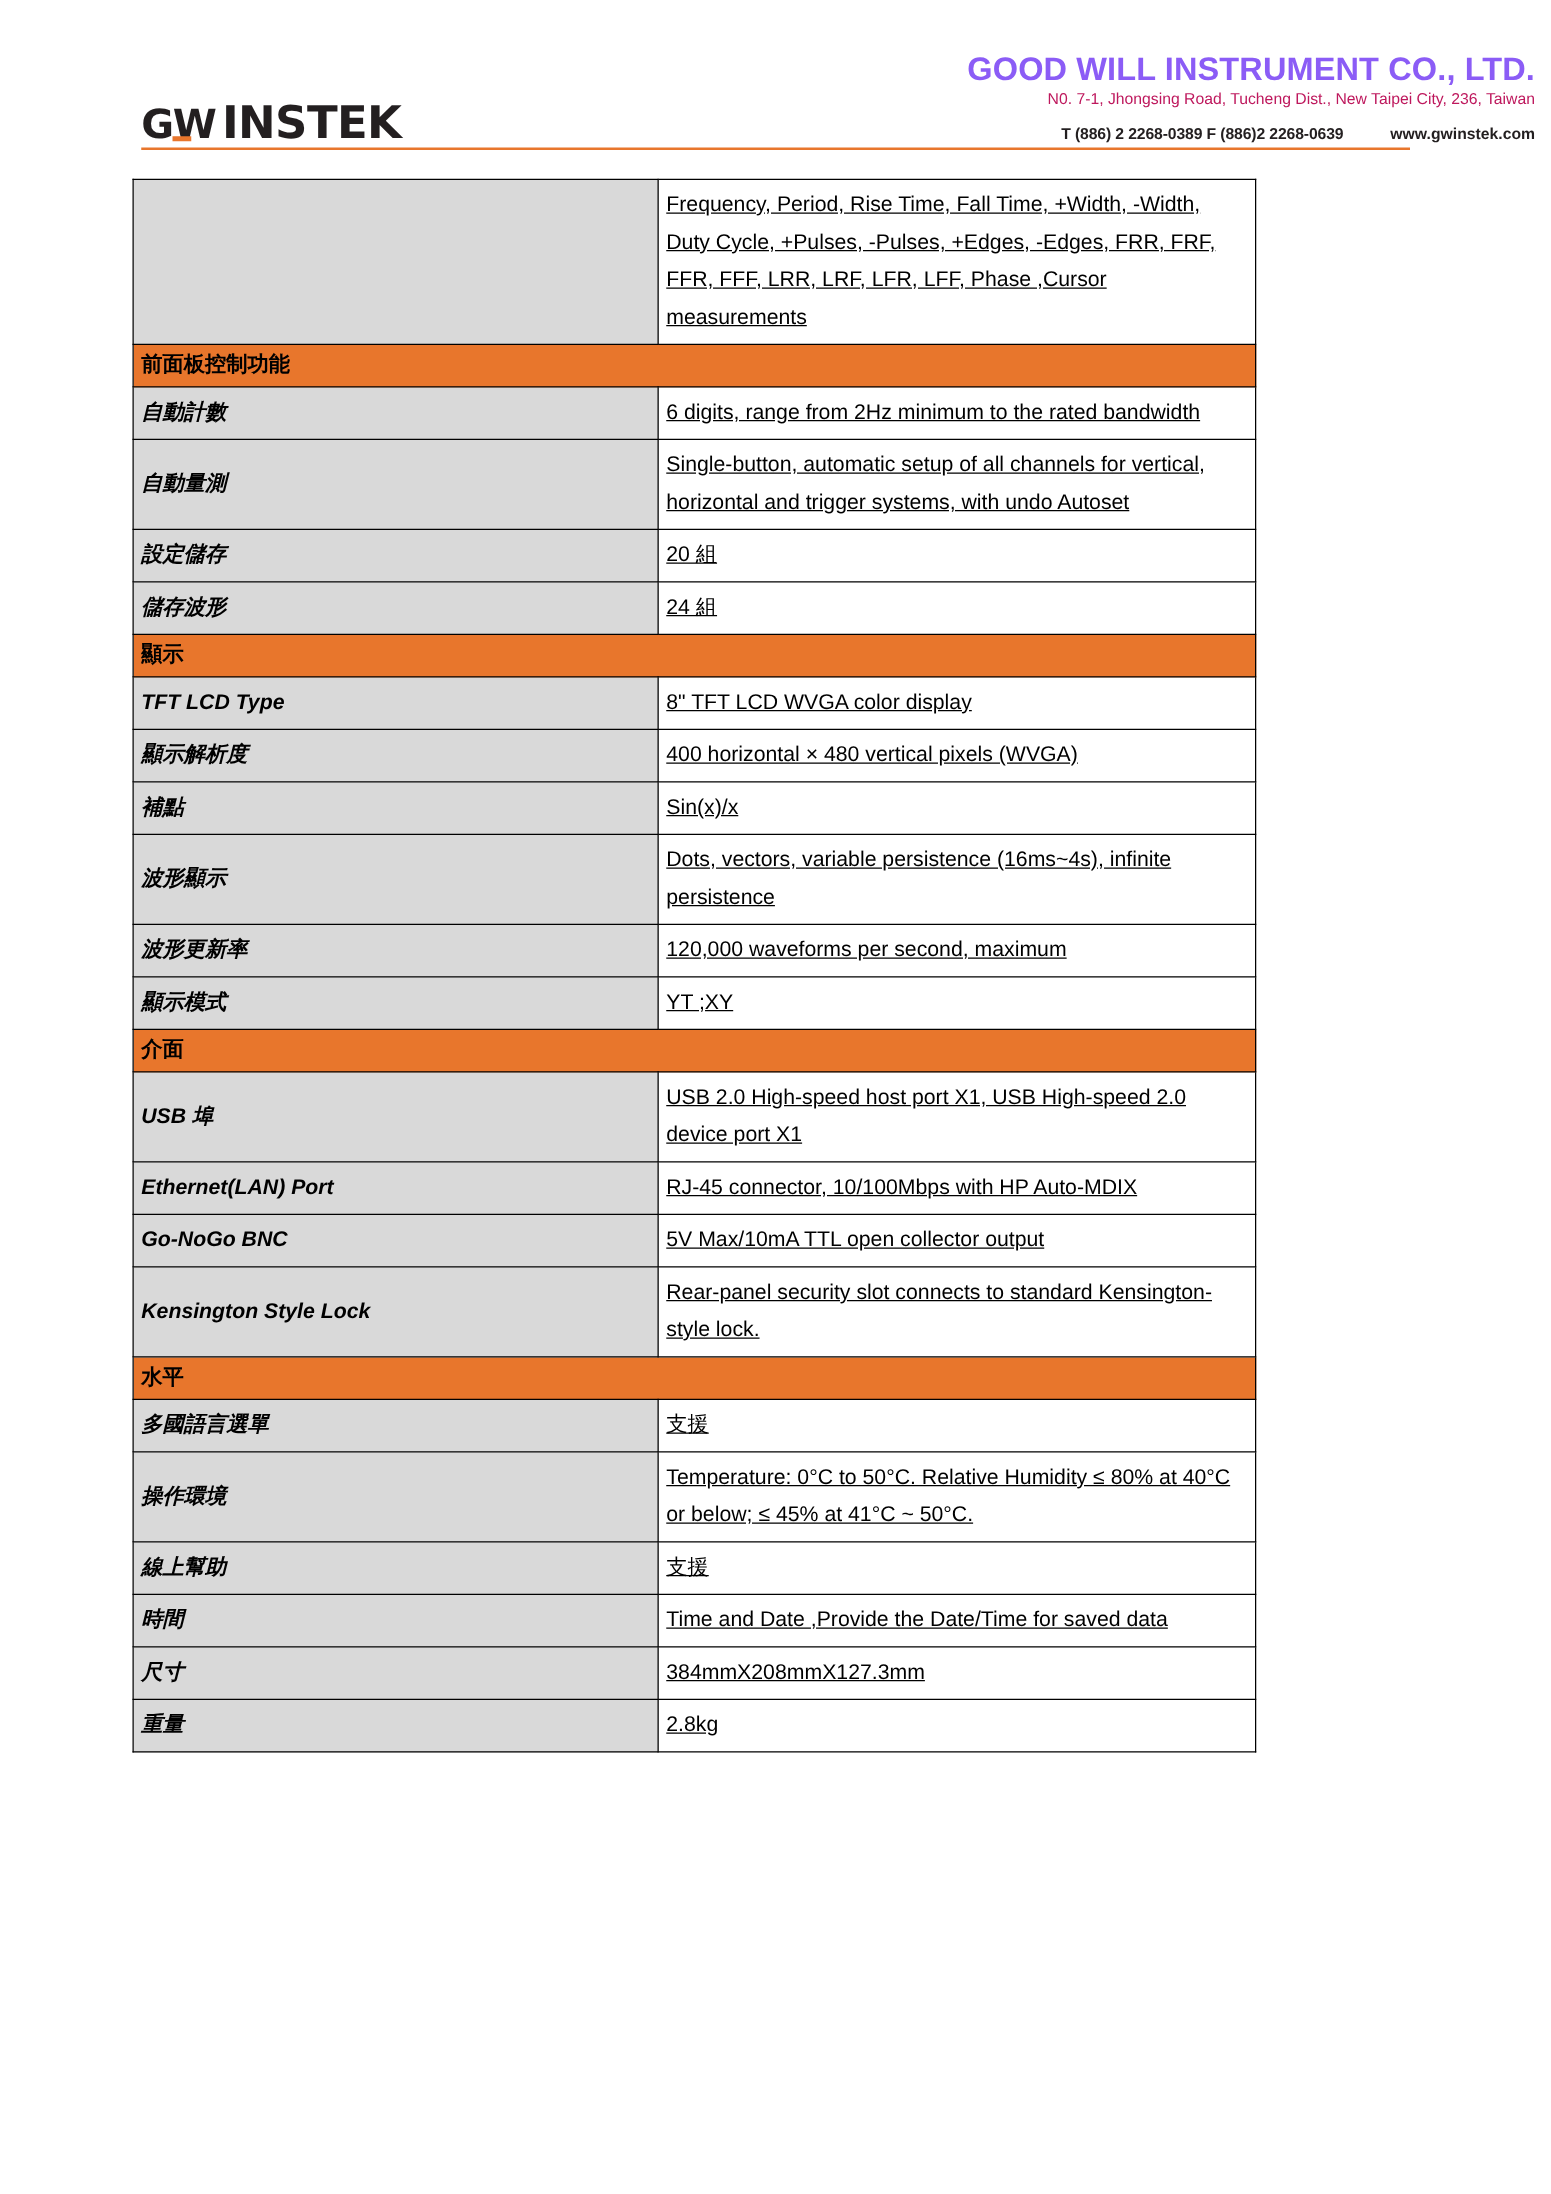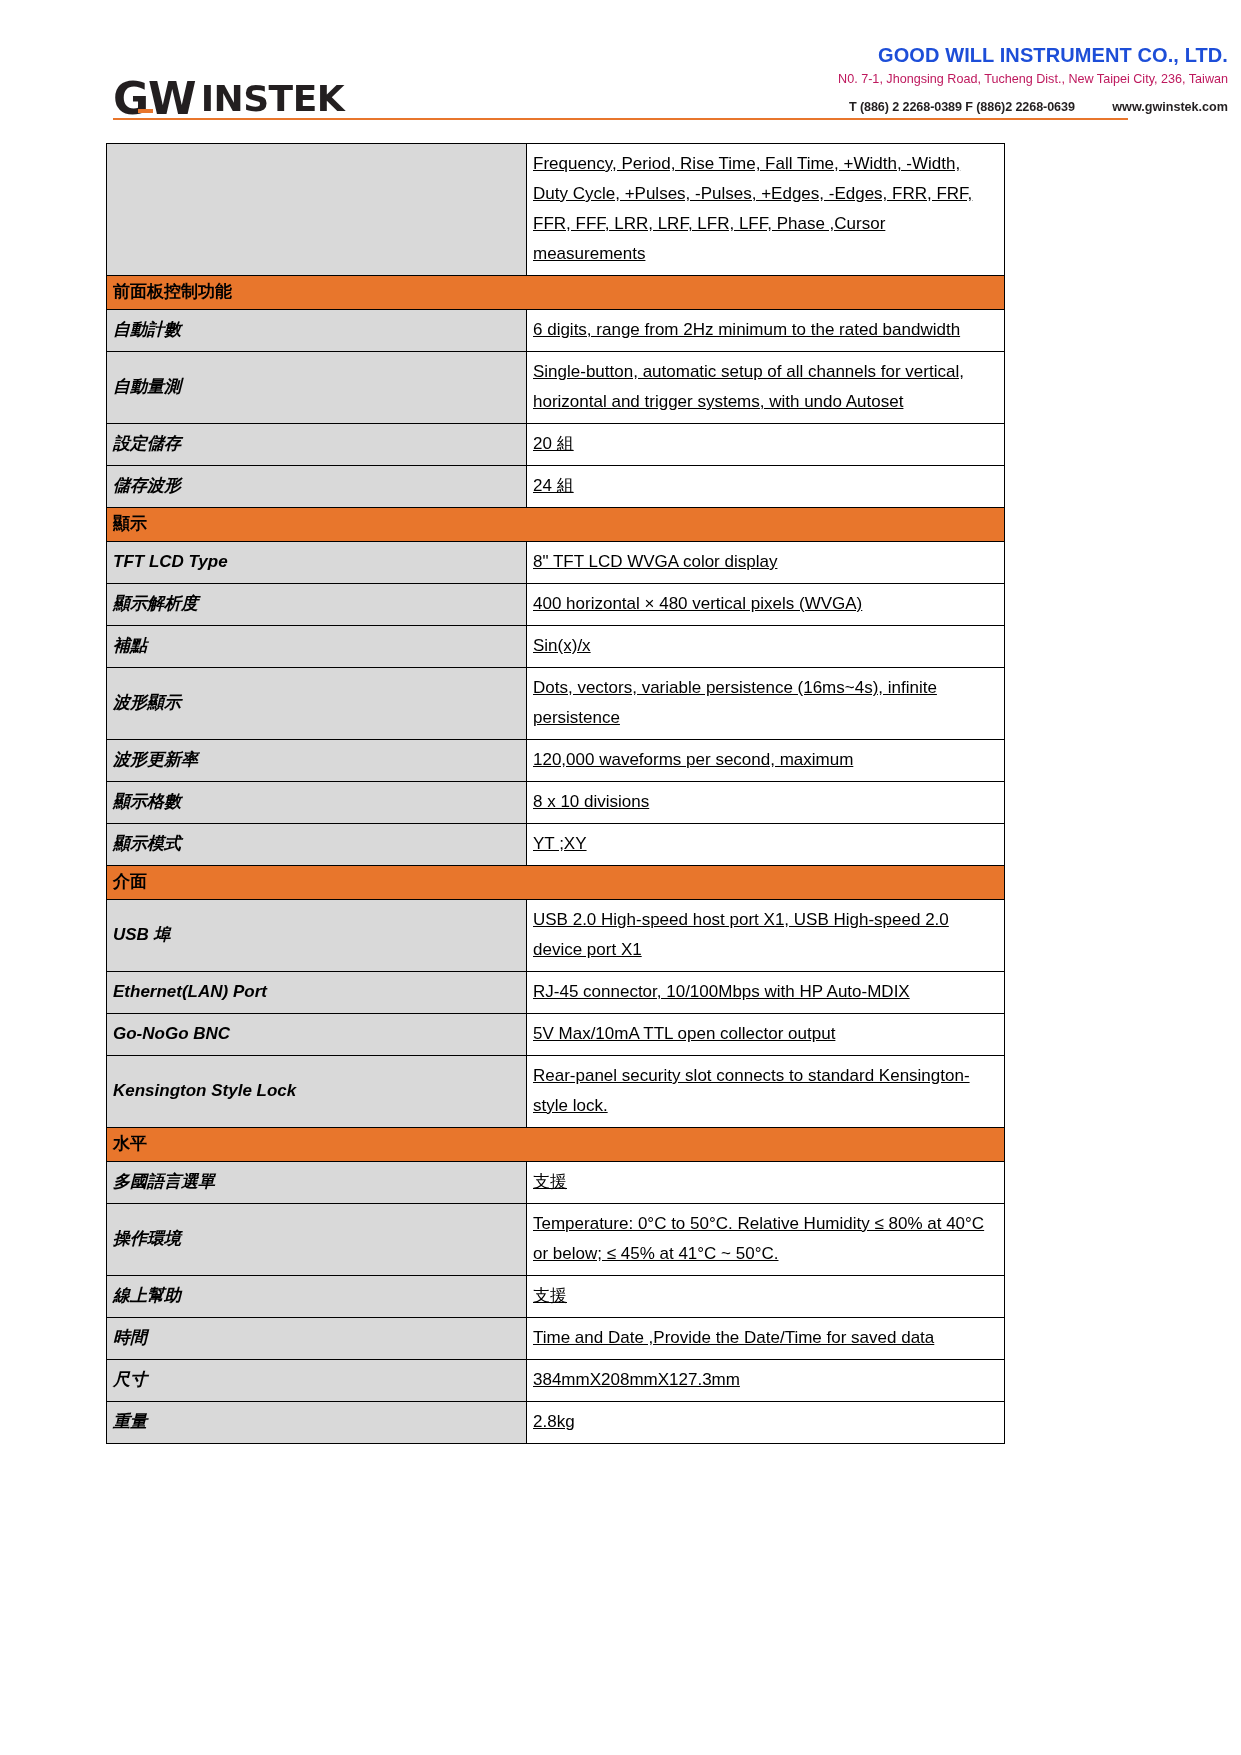--- a/index.html
+++ b/index.html
@@ -36,21 +36,21 @@
     position: absolute;
     left: 113px;
     top: 83px;
     display: flex;
     align-items: flex-end;
   }
   .logo-gw {
     position: relative;
     font-family: "DejaVu Sans", sans-serif;
     font-weight: bold;
-    font-size: 44px;
+    font-size: 32px;
     letter-spacing: -1px;
     line-height: 32px;
     color: #231f20;
   }
   .logo-gw .underbar {
     position: absolute;
     left: 25px;
     bottom: 2px;
     width: 15px;
     height: 4px;
@@ -69,23 +69,23 @@
   .company-block {
     position: absolute;
     right: 13px;
     top: 44px;
     text-align: right;
     width: 620px;
   }
   .company-name {
     font-family: "Liberation Sans", sans-serif;
     font-weight: bold;
-    font-size: 20px;
+    font-size: 26px;
     letter-spacing: 0.1px;
-    color: #1d4ed8;
+    color: #8b5cf6;
     line-height: 22px;
     white-space: nowrap;
   }
   .company-addr {
     font-family: "Liberation Sans", sans-serif;
     font-size: 12.6px;
     color: #be185d;
     line-height: 22px;
     white-space: nowrap;
     margin-top: 2px;
@@ -233,24 +233,20 @@
         </tr>
         <tr>
           <td class="label-cell">波形顯示</td>
           <td class="value-cell">Dots, vectors, variable persistence (16ms~4s), infinite persistence</td>
         </tr>
         <tr>
           <td class="label-cell">波形更新率</td>
           <td class="value-cell">120,000 waveforms per second, maximum</td>
         </tr>
         <tr>
-          <td class="label-cell">顯示格數</td>
-          <td class="value-cell">8 x 10 divisions</td>
-        </tr>
-        <tr>
           <td class="label-cell">顯示模式</td>
           <td class="value-cell">YT ;XY</td>
         </tr>
         <tr class="section-row">
           <td colspan="2">介面</td>
         </tr>
         <tr>
           <td class="label-cell">USB 埠</td>
           <td class="value-cell">USB 2.0 High-speed host port X1, USB High-speed 2.0 device port X1</td>
         </tr>

